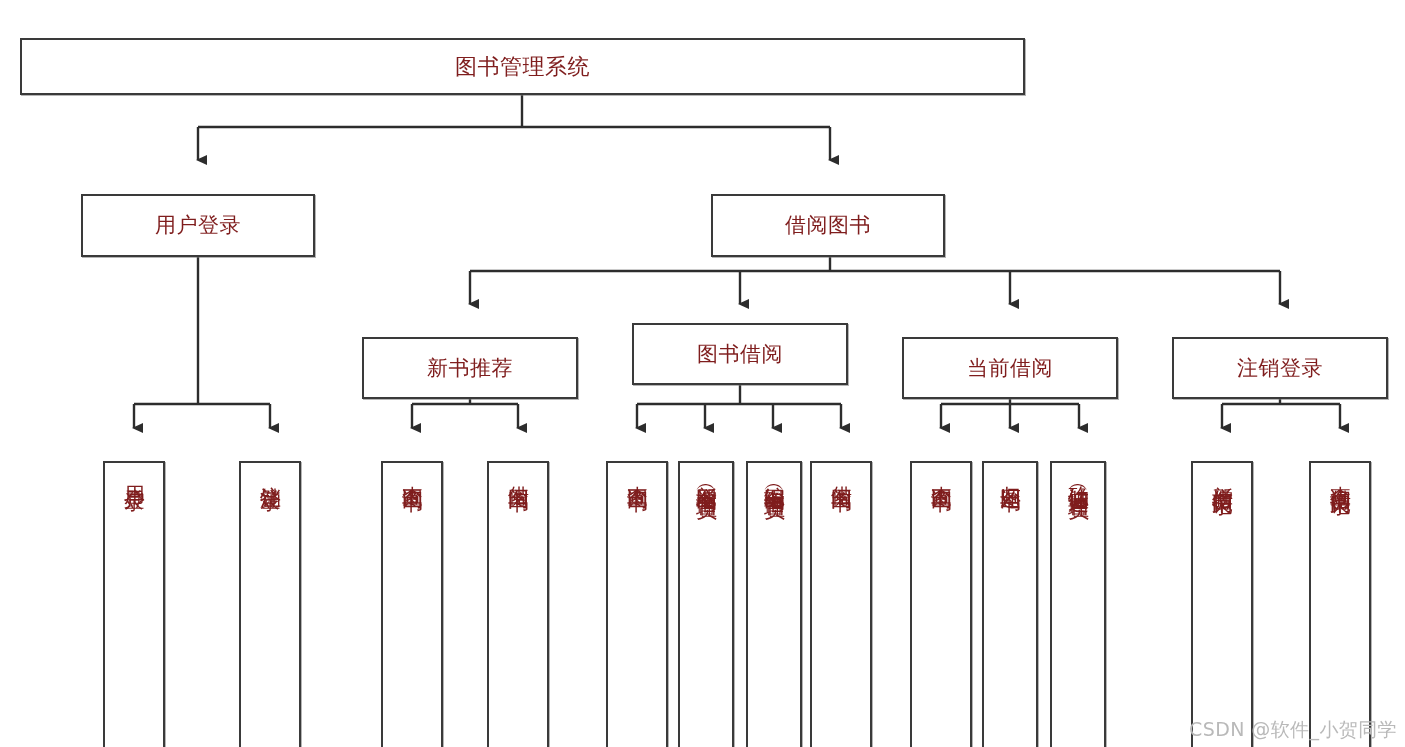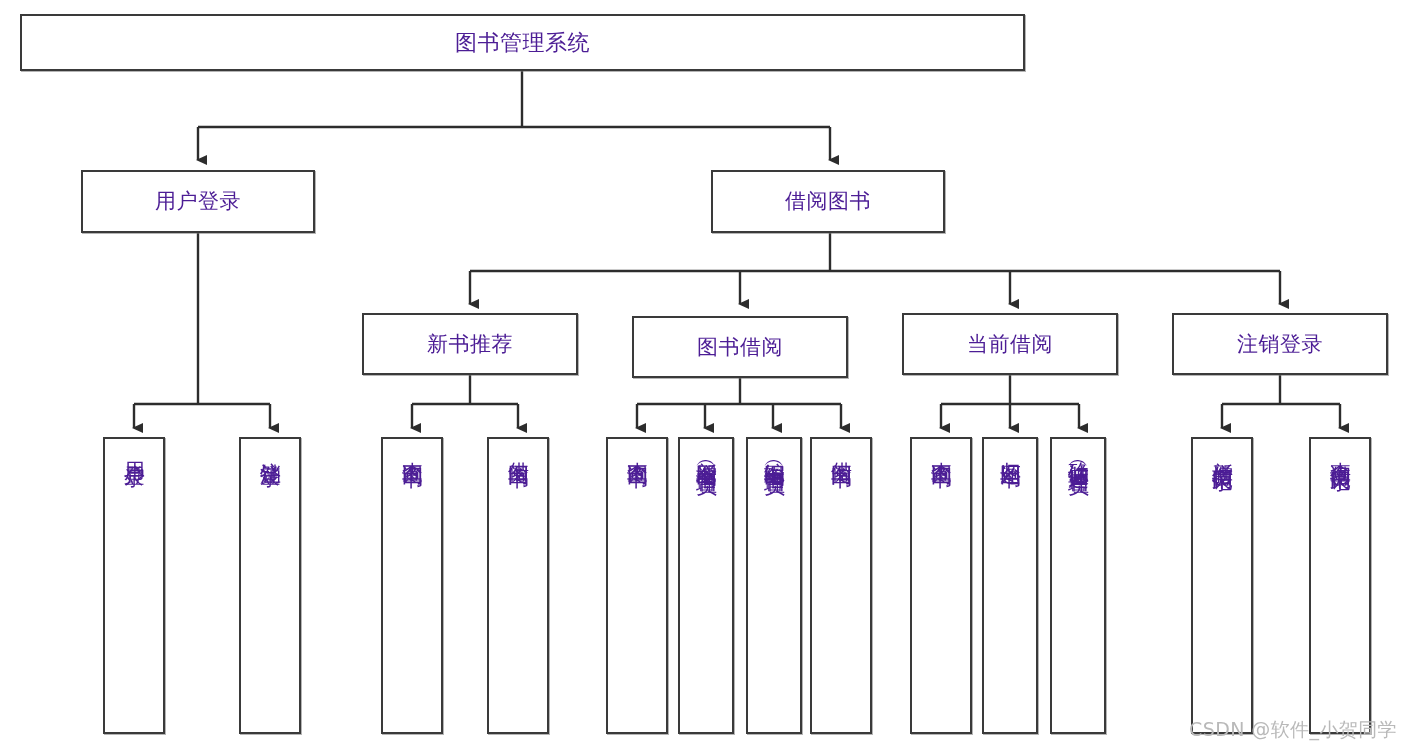--- a/index.html
+++ b/index.html
@@ -27,21 +27,22 @@
   
   .node {
     position: absolute;
     box-sizing: border-box;
     background: #ffffff;
     border: 2px solid #3a3a3a;
     box-shadow: 1px 1px 0 rgba(120,120,120,0.55);
     display: flex;
     align-items: center;
     justify-content: center;
-    color: #4c1d95;
+    color: #7f1d1d;
+    margin-top: 24px;
   }
   .node .label {
     font-size: 21px;
     line-height: 1.15;
     letter-spacing: 0.5px;
     white-space: nowrap;
   }
   .node.root .label { font-size: 22px; }
   
   .node.vertical {
@@ -131,21 +132,21 @@
   <div class="node" style="left:81px; top:170px; width:234px; height:63px;">
     <span class="label">用户登录</span>
   </div>
   <div class="node" style="left:711px; top:170px; width:234px; height:63px;">
     <span class="label">借阅图书</span>
   </div>
 
   <div class="node" style="left:362px; top:313px; width:216px; height:62px;">
     <span class="label">新书推荐</span>
   </div>
-  <div class="node" style="left:632px; top:316px; width:216px; height:62px;">
+  <div class="node" style="left:632px; top:299px; width:216px; height:62px;">
     <span class="label">图书借阅</span>
   </div>
   <div class="node" style="left:902px; top:313px; width:216px; height:62px;">
     <span class="label">当前借阅</span>
   </div>
   <div class="node" style="left:1172px; top:313px; width:216px; height:62px;">
     <span class="label">注销登录</span>
   </div>
 
   <div class="node vertical" style="left:103px; top:437px; width:62px; height:297px;">

